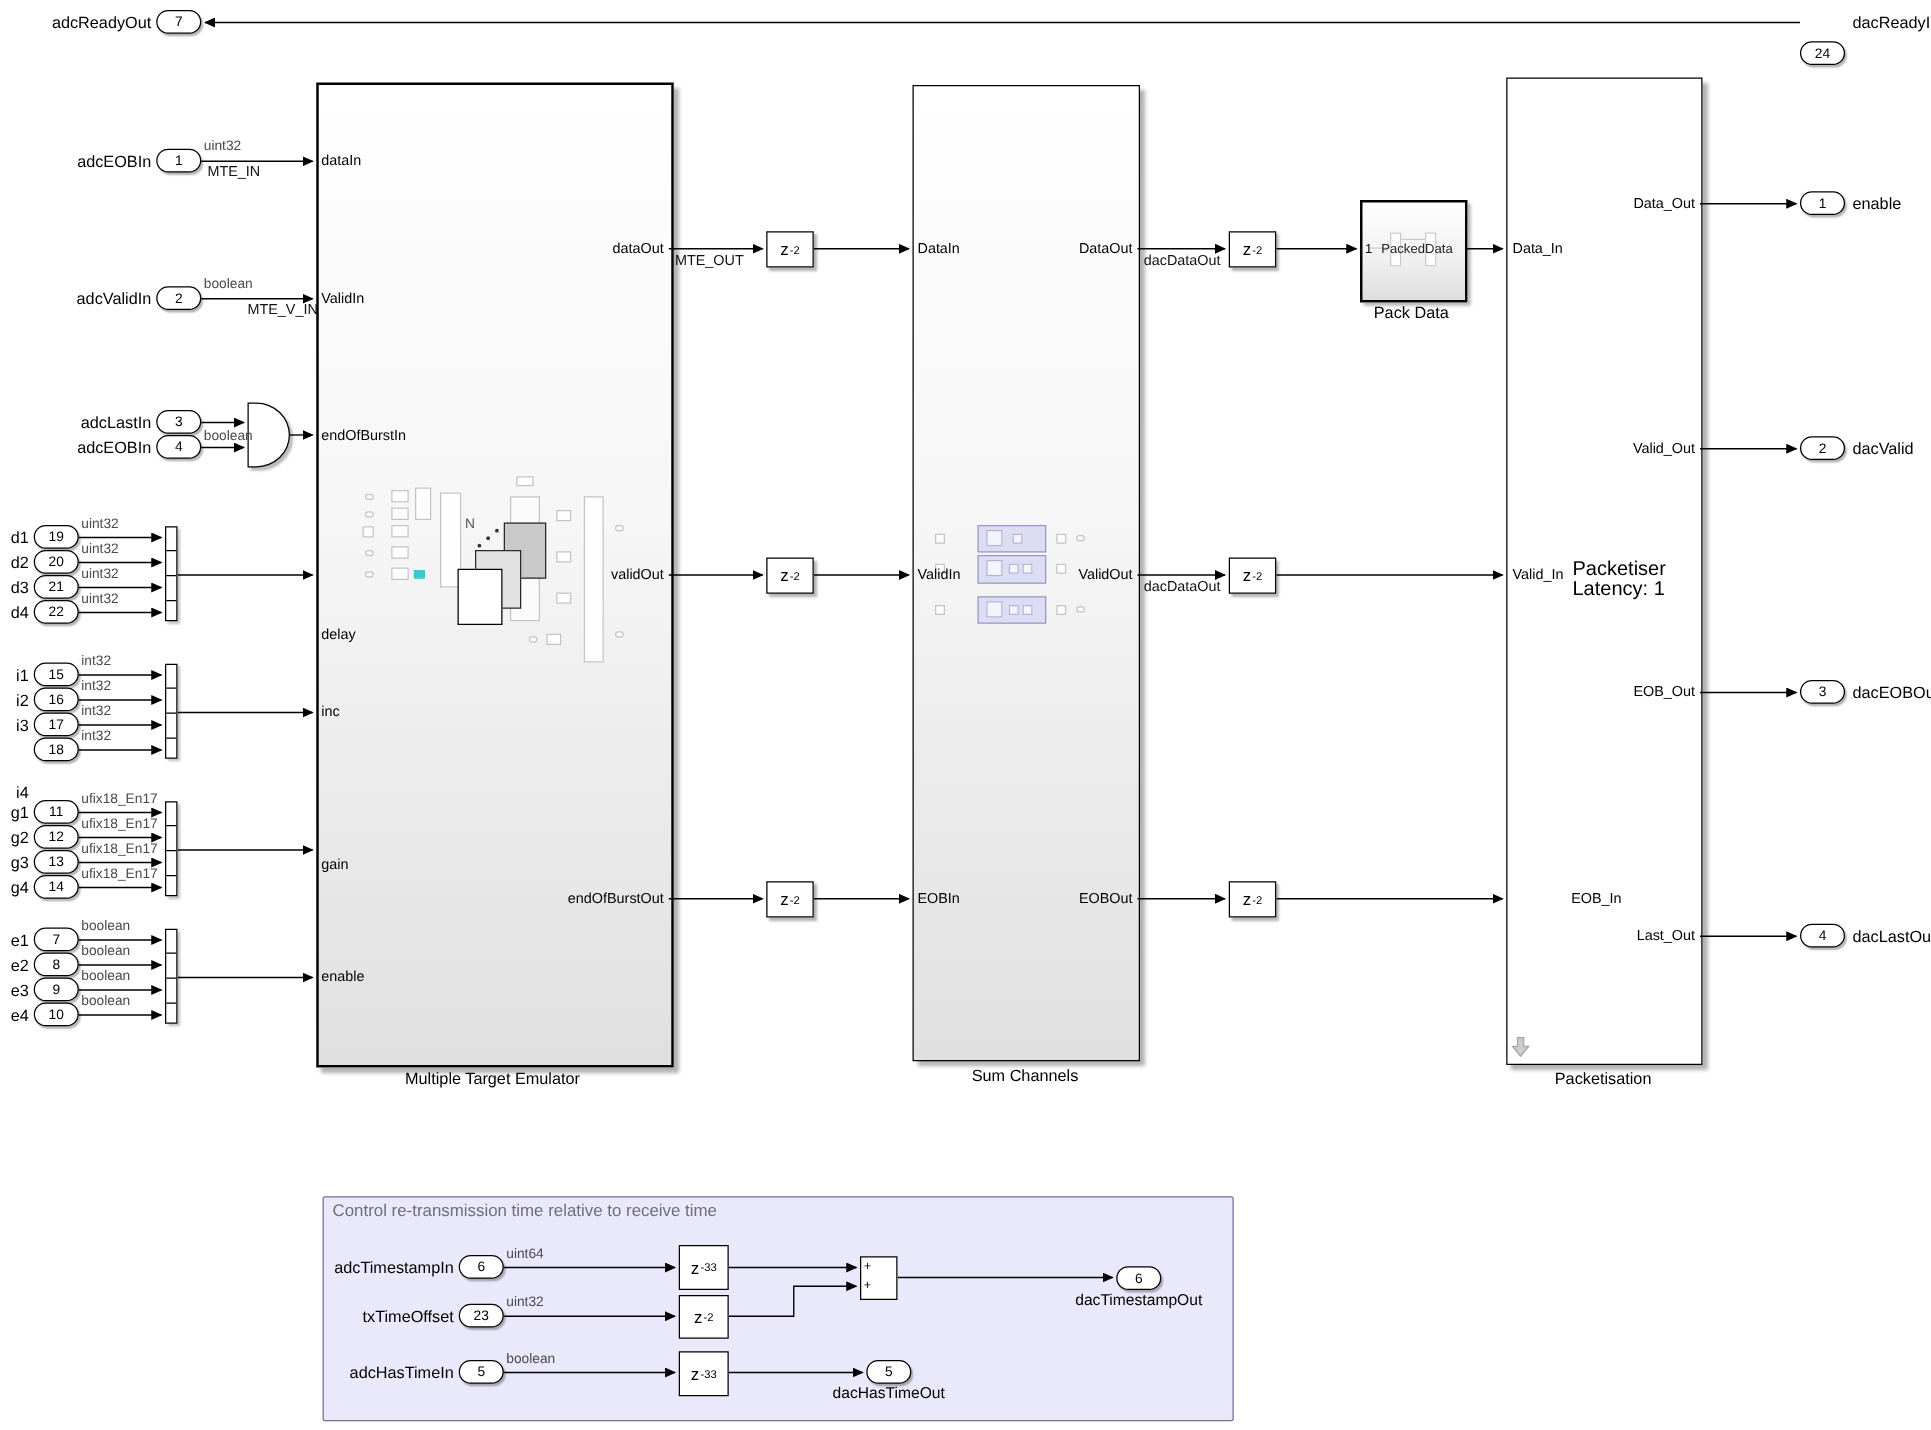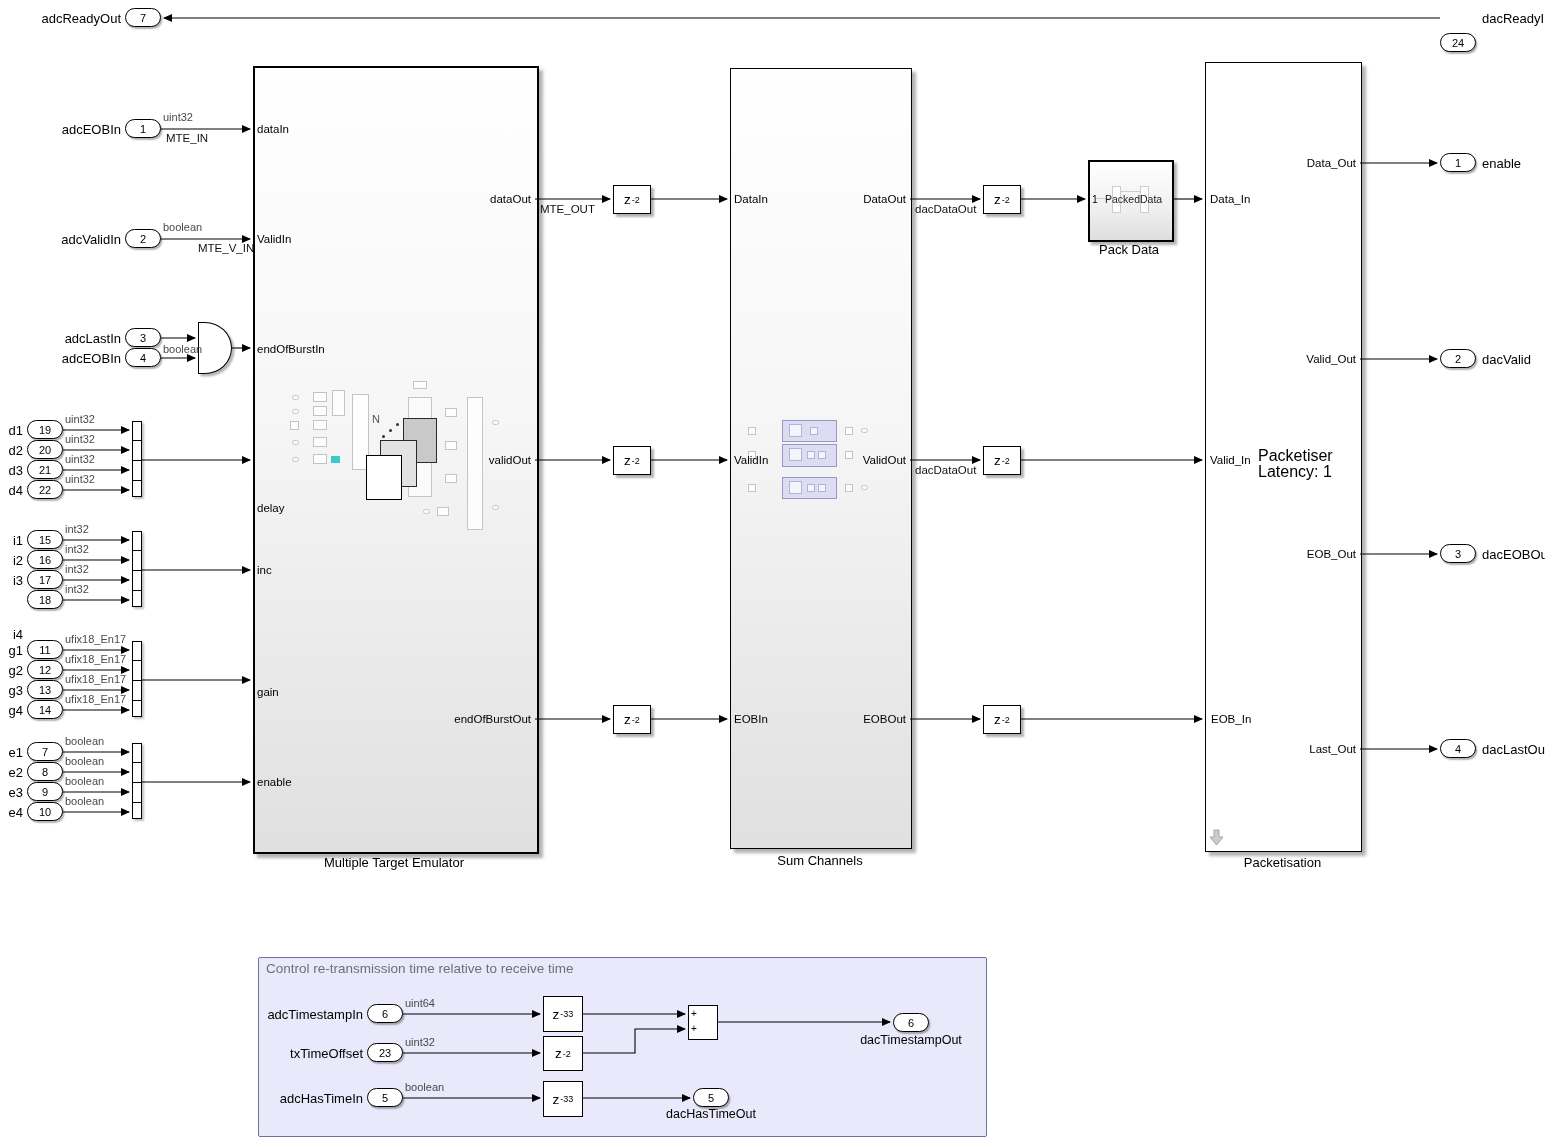--- a/index.html
+++ b/index.html
@@ -358,21 +358,21 @@
   <span class="plbl" style="left:734px;top:719px;">EOBIn</span>
   <span class="plbl" style="right:639px;top:199px;">DataOut</span>
   <span class="plbl" style="right:639px;top:460px;">ValidOut</span>
   <span class="plbl" style="right:639px;top:719px;">EOBOut</span>
   <span class="bname" style="left:730px;width:180px;top:853px;">Sum Channels</span>
 
   <span class="bname" style="left:1088px;width:82px;top:242px;">Pack Data</span>
 
   <span class="plbl" style="left:1210px;top:199px;">Data_In</span>
   <span class="plbl" style="left:1210px;top:460px;">Valid_In</span>
-  <span class="plbl" style="left:1164px;top:719px;padding-left:47px;">EOB_In</span>
+  <span class="plbl" style="left:1210px;top:719px;padding-left:47px;">EOB_In</span>
   <span class="plbl" style="right:189px;top:163px;">Data_Out</span>
   <span class="plbl" style="right:189px;top:359px;">Valid_Out</span>
   <span class="plbl" style="right:189px;top:554px;">EOB_Out</span>
   <span class="plbl" style="right:189px;top:749px;">Last_Out</span>
   <div class="note" style="left:1258px;top:448px;">
     <div>Packetiser</div>
     <div>Latency: 1</div>
   </div>
   <span class="bname" style="left:1205px;width:155px;top:855px;">Packetisation</span>
 

